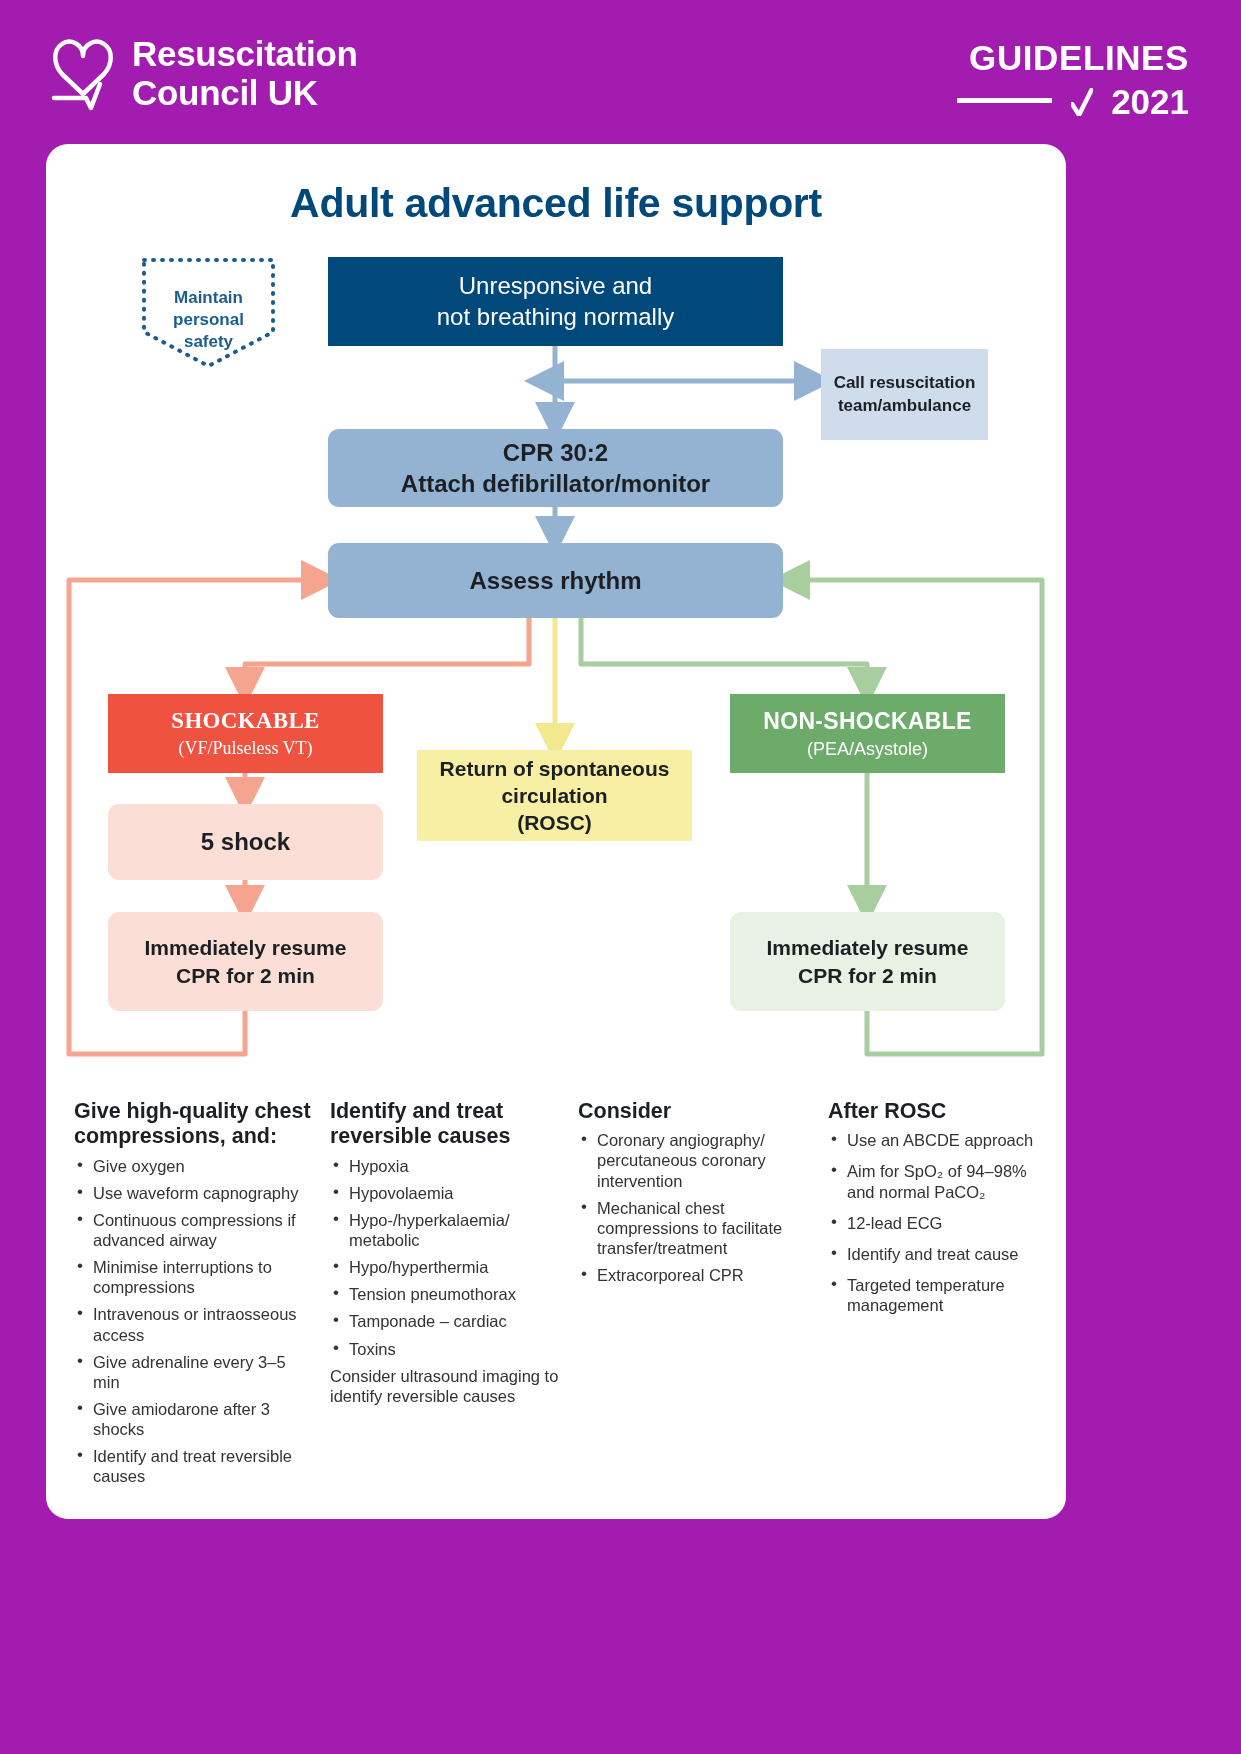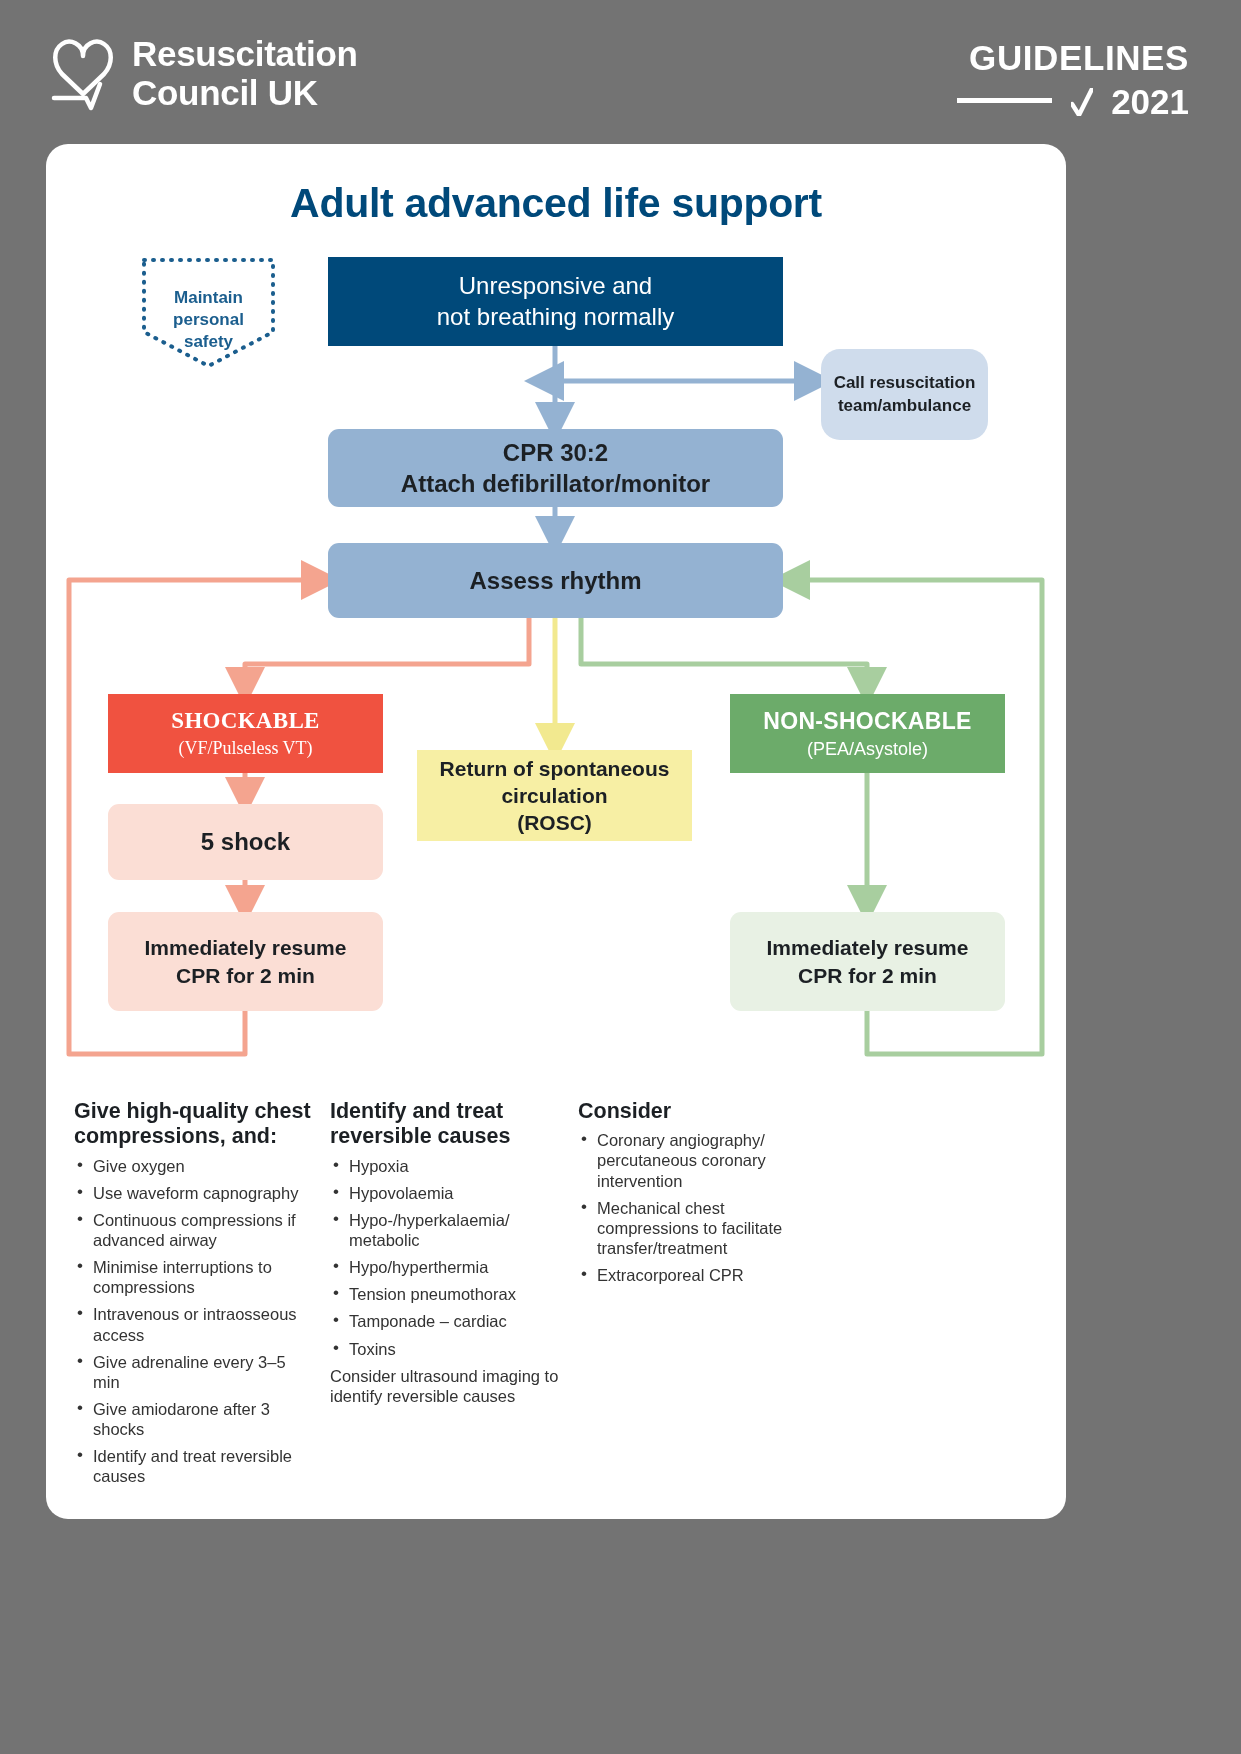--- a/index.html
+++ b/index.html
@@ -5,21 +5,21 @@
   * { box-sizing: border-box; margin: 0; padding: 0; }
   html, body {
     width: 1241px; height: 1754px;
     background: #004f7c;
     font-family: "Liberation Sans", sans-serif;
     overflow: hidden;
   }
   #page {
     position: relative;
     width: 1241px; height: 1754px;
-    background: #737373;
+    background: #a21caf;
   }
 
   
   .header { position: absolute; left: 0; top: 0; width: 1241px; height: 160px; }
   .logo-wrap { position: absolute; left: 50px; top: 32px; display: flex; align-items: flex-start; }
   .logo-mark { width: 66px; height: 80px; margin-right: 16px; flex: none; }
   .logo-text { color: #ffffff; font-size: 35px; line-height: 1.12; font-weight: 700; letter-spacing: -0.3px; padding-top: 2px; }
   .guidelines { position: absolute; right: 52px; top: 40px; text-align: right; color: #ffffff; }
   .guidelines .gl-word { font-size: 35px; font-weight: 700; letter-spacing: 0.6px; line-height: 1; }
   .guidelines .gl-year-row { display: flex; align-items: center; justify-content: flex-end; margin-top: 9px; gap: 16px; }
@@ -38,21 +38,21 @@
     text-align: center; color: #00497a;
     font-size: 41px; font-weight: 700; letter-spacing: -0.3px;
   }
 
   
   .flow { position: absolute; left: 0; top: 0; width: 1020px; height: 930px; }
   .flow svg { position: absolute; left: 0; top: 0; }
   .node { position: absolute; display: flex; flex-direction: column; align-items: center; justify-content: center; text-align: center; }
 
   .n-unresponsive { left: 282px; top: 113px; width: 455px; height: 89px; background: #00497a; color: #fff; font-size: 24px; font-weight: 400; line-height: 1.28; }
-  .n-call { left: 775px; top: 205px; width: 167px; height: 91px; background: #cfdcec; color: #1c2024; border-radius: 19px; font-size: 17px; font-weight: 700; line-height: 1.34; padding: 0 10px; }
+  .n-call { left: 775px; top: 205px; width: 167px; height: 91px; background: #cfdcec; color: #1c2024; border-radius: 0; font-size: 17px; font-weight: 700; line-height: 1.34; padding: 0 10px; }
   .n-cpr { left: 282px; top: 285px; width: 455px; height: 78px; background: #94b2d2; color: #1c2024; border-radius: 11px; font-size: 24px; font-weight: 700; line-height: 1.3; }
   .n-assess { left: 282px; top: 399px; width: 455px; height: 75px; background: #94b2d2; color: #1c2024; border-radius: 11px; font-size: 24px; font-weight: 700; }
   .n-shock { left: 62px; top: 550px; width: 275px; height: 79px; background: #f05240; color: #fff; font-family: Liberation Serif, serif; }
   .n-nonshock { left: 684px; top: 550px; width: 275px; height: 79px; background: #6cab6a; color: #fff; }
   .n-shock .lbl, .n-nonshock .lbl { font-size: 23px; font-weight: 700; letter-spacing: .3px; }
   .n-shock .sub, .n-nonshock .sub { font-size: 18px; font-weight: 400; margin-top: 4px; }
   .n-rosc { left: 371px; top: 606px; width: 275px; height: 91px; background: #f7efa4; color: #1c2024; font-size: 21px; font-weight: 700; line-height: 1.3; }
   .n-1shock { left: 62px; top: 660px; width: 275px; height: 76px; background: #fbded5; color: #1c2024; border-radius: 11px; font-size: 24px; font-weight: 700; }
   .n-resume-l { left: 62px; top: 768px; width: 275px; height: 99px; background: #fbded5; color: #1c2024; border-radius: 11px; font-size: 21px; font-weight: 700; line-height: 1.3; }
   .n-resume-r { left: 684px; top: 768px; width: 275px; height: 99px; background: #e8f1e4; color: #1c2024; border-radius: 11px; font-size: 21px; font-weight: 700; line-height: 1.3; }
@@ -240,16 +240,26 @@
 
       <div class="col c3">
         <h3>Consider</h3>
         <ul>
           <li>Coronary angiography/ percutaneous coronary intervention</li>
           <li>Mechanical chest compressions to facilitate transfer/treatment</li>
           <li>Extracorporeal CPR</li>
         </ul>
       </div>
 
+      <div class="col c4">
+        <h3>After ROSC</h3>
+        <ul>
+          <li>Use an ABCDE approach</li>
+          <li>Aim for SpO₂ of 94–98% and normal PaCO₂</li>
+          <li>12-lead ECG</li>
+          <li>Identify and treat cause</li>
+          <li>Targeted temperature management</li>
+        </ul>
+      </div>
     </div>
 
   </div>
 </div>
 
 </body></html>

